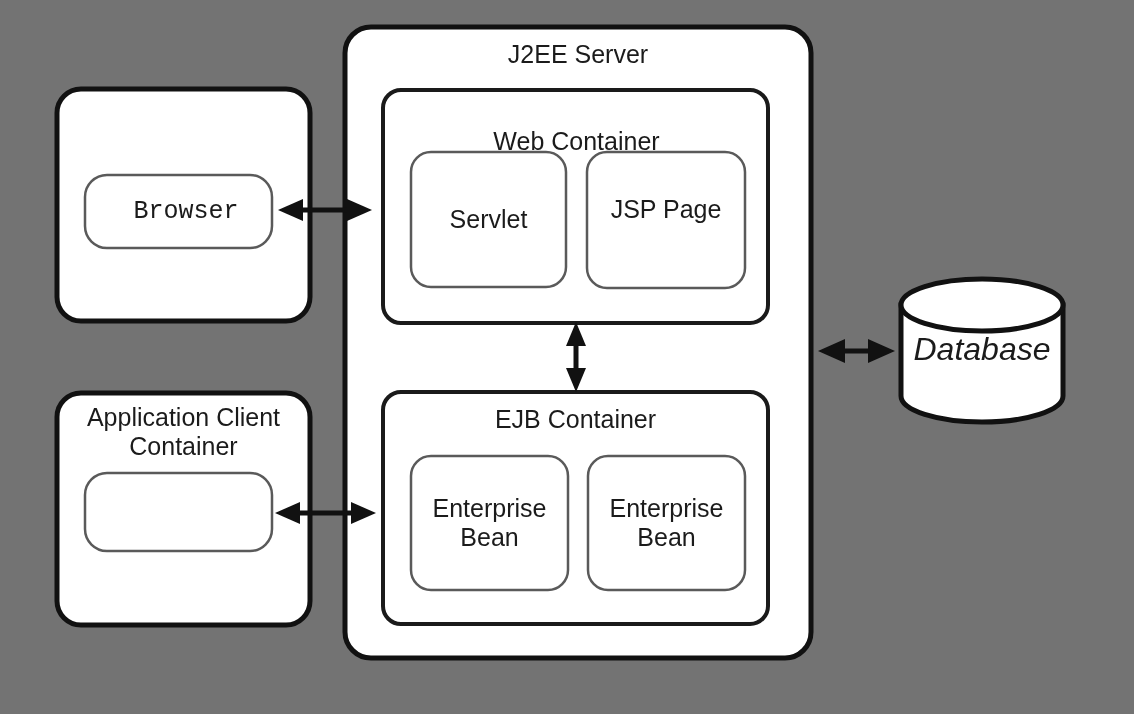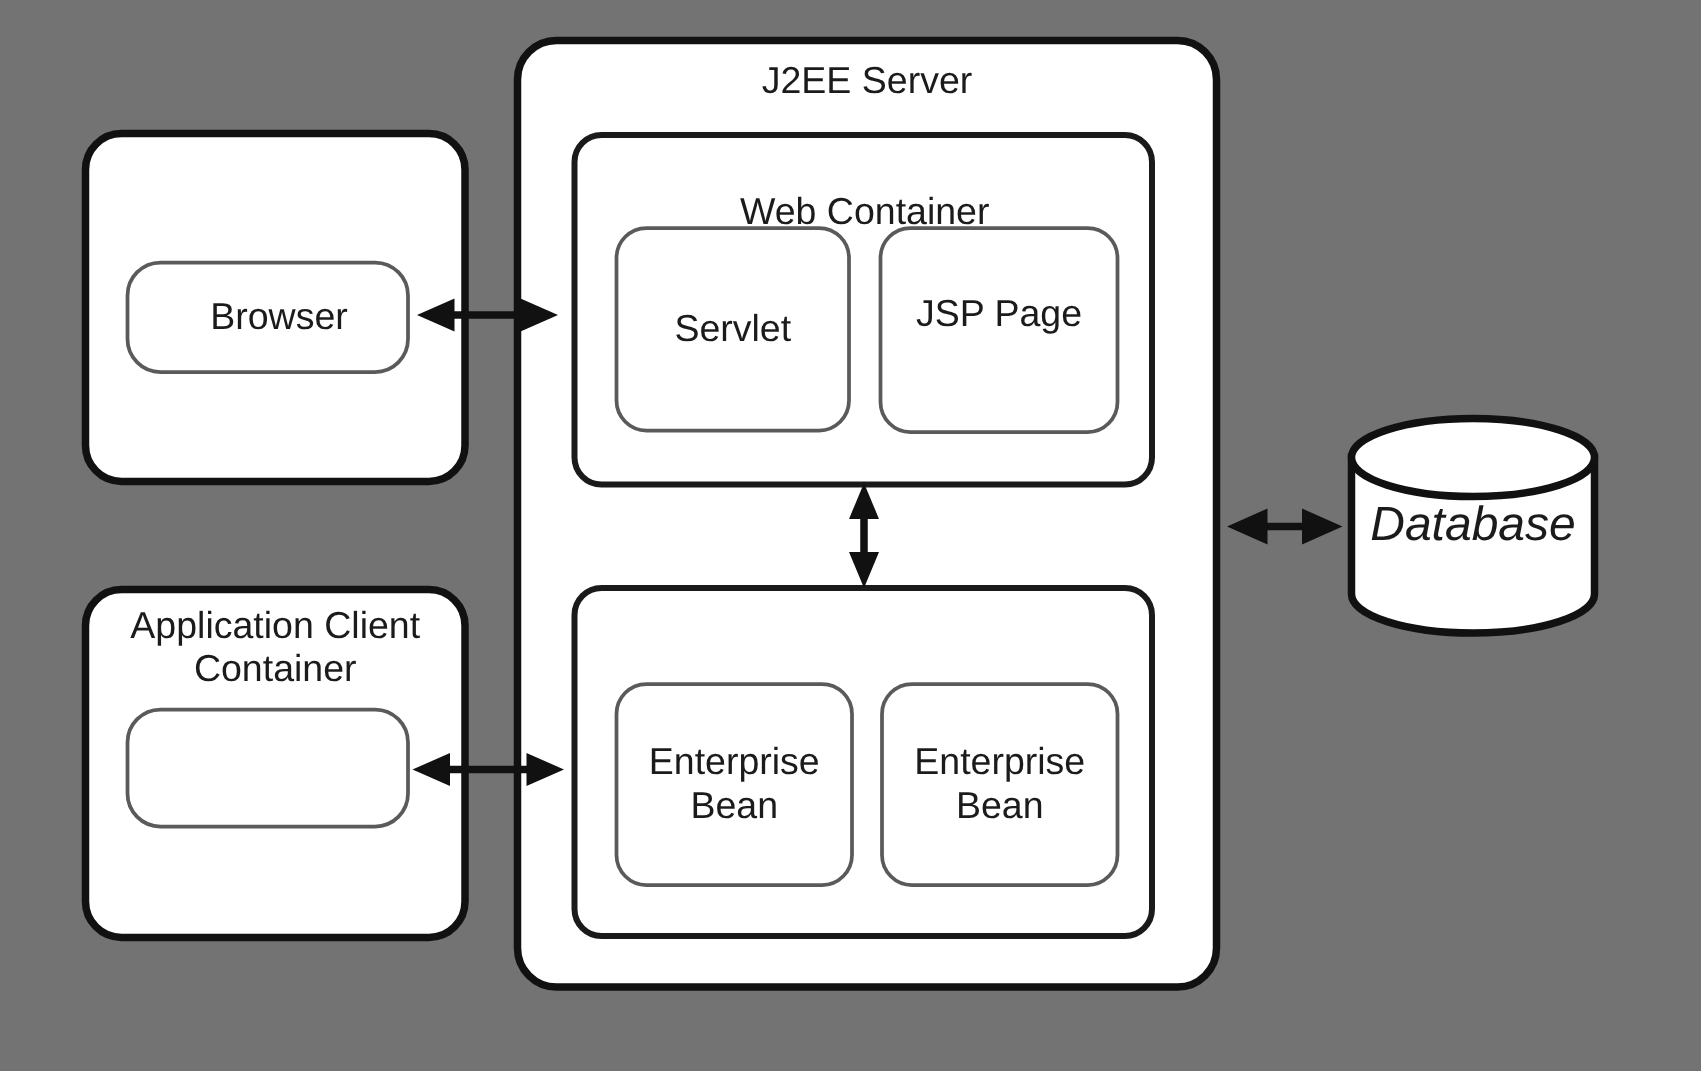--- a/index.html
+++ b/index.html
@@ -136,28 +136,29 @@
   </svg>
 
   <div class="node-label lbl-title" style="left:345px; top:38px; width:466px; height:34px;">J2EE Server</div>
 
   <div class="node-label lbl-title" style="left:384px; top:101px; width:385px; height:34px;margin-top:24px;">Web Container</div>
 
   <div class="node-label lbl-inner" style="left:411px; top:152px; width:155px; height:135px;border-radius:11px;">Servlet</div>
 
   <div class="node-label lbl-inner" style="left:587px; top:152px; width:158px; height:116px;border-radius:23px;">JSP Page</div>
 
+  <div class="node-label lbl-title" style="left:383px; top:403px; width:385px; height:34px;">EJB Container</div>
 
   <div class="node-label lbl-inner" style="left:411px; top:456px; width:157px; height:134px;">Enterprise
 Bean</div>
 
   <div class="node-label lbl-inner" style="left:588px; top:456px; width:157px; height:134px;">Enterprise
 Bean</div>
 
-  <div class="node-label lbl-inner" style="left:85px; top:175px; width:202px; height:73px;">Browser</div>
+  <div class="node-label lbl-inner" style="left:85px; top:175px; width:202px; height:73px;font-family:Liberation Mono, monospace;">Browser</div>
 
   <div class="node-label lbl-title" style="left:57px; top:396px; width:253px; height:72px;">Application Client
 Container</div>
 
 
   <div class="node-label lbl-db" style="left:901px; top:325px; width:162px; height:50px;">Database</div>
 
 </div>
 
 </body></html>

